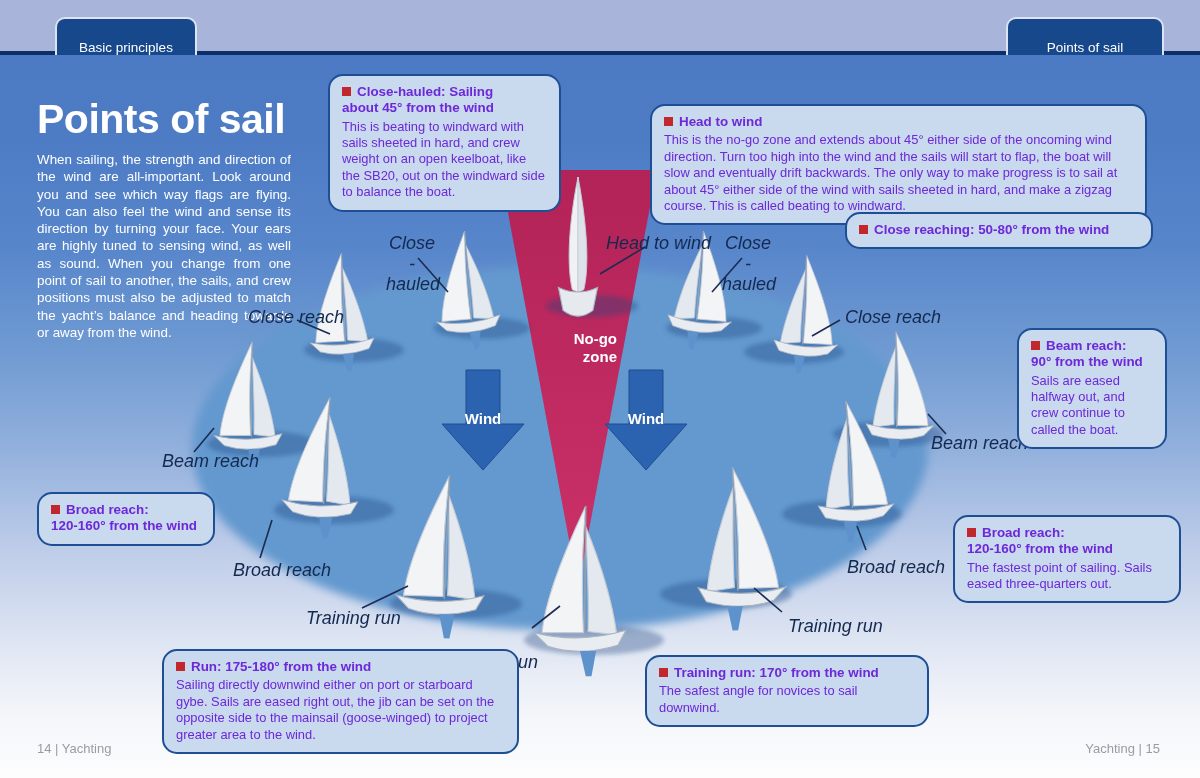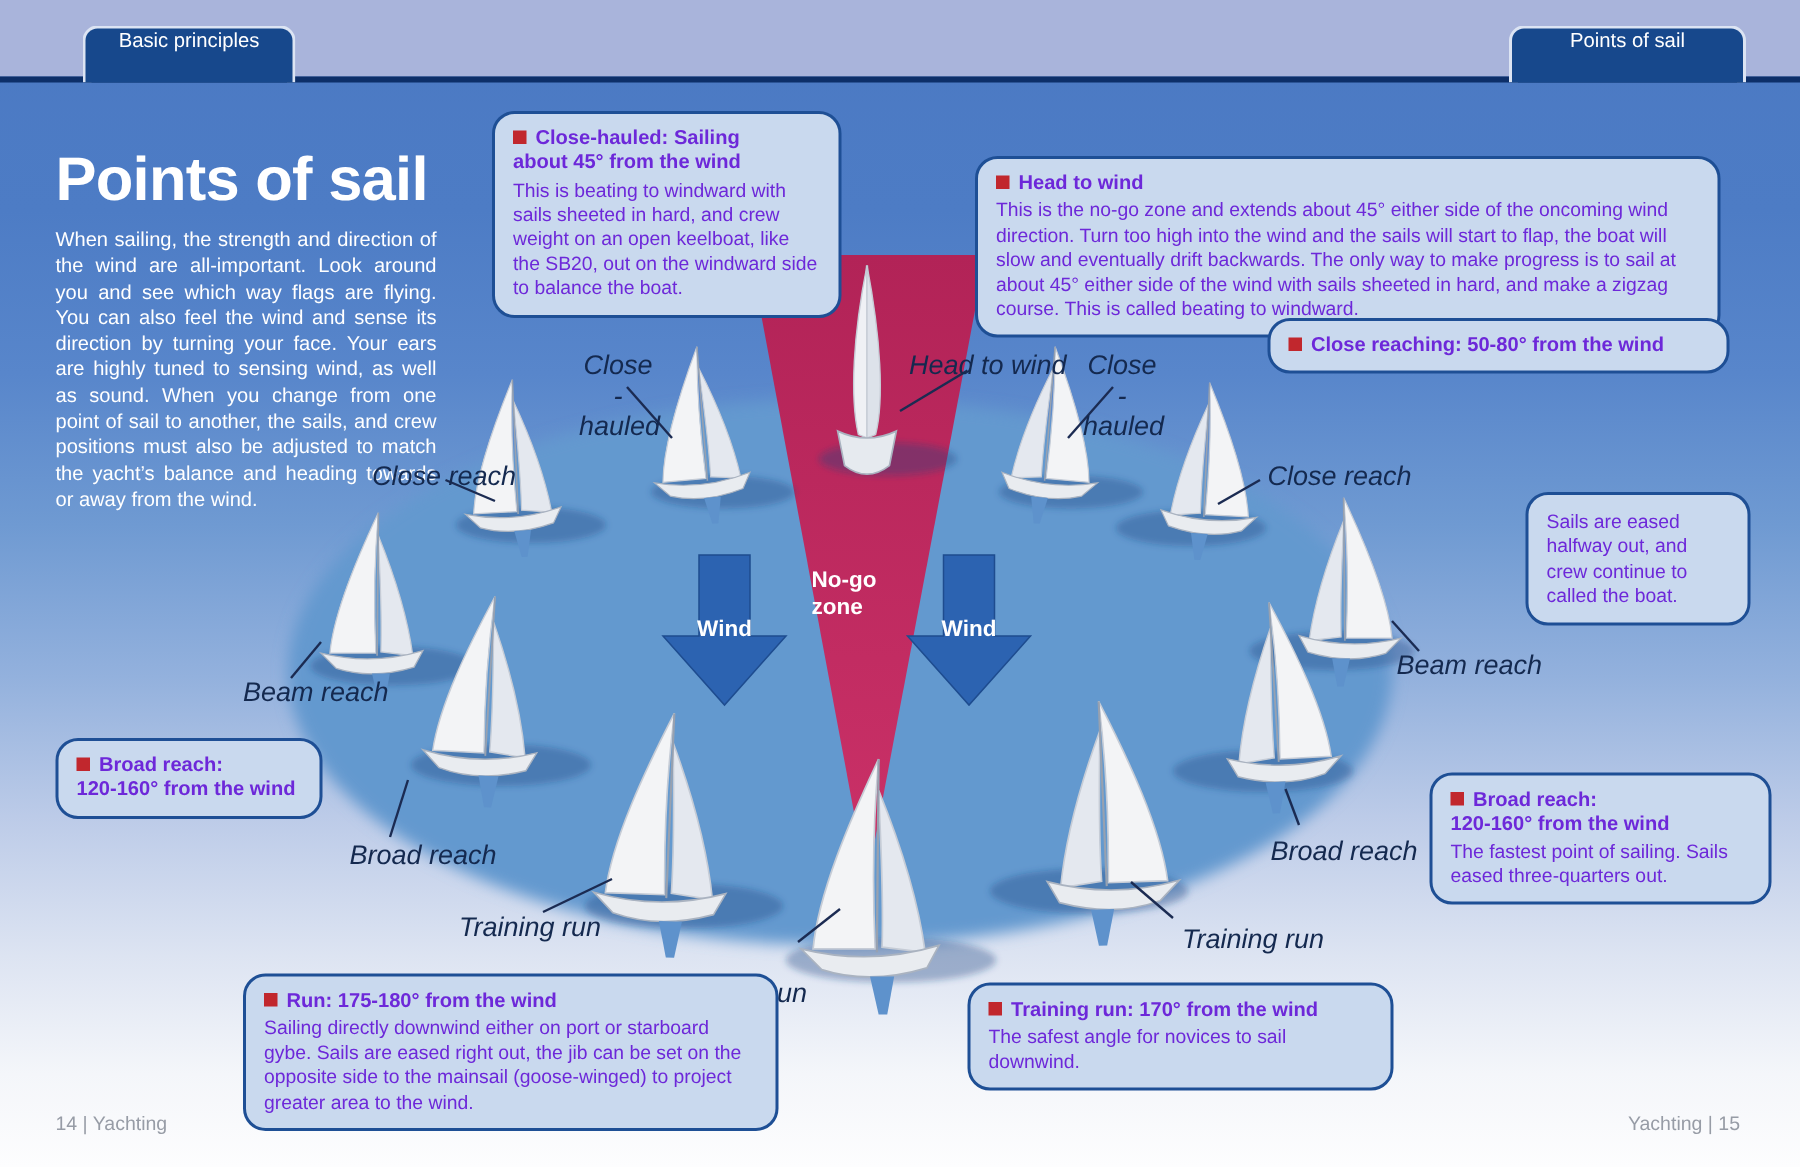--- a/index.html
+++ b/index.html
@@ -3,39 +3,39 @@
 <meta charset="utf-8">
 <style>
   html,body{margin:0;padding:0;}
   body{font-family:"Liberation Sans","DejaVu Sans",sans-serif;}
   .page{position:relative;width:1200px;height:778px;overflow:hidden;
     background:linear-gradient(180deg,#4b79c3 0%,#4d7cc5 18%,#5886cb 32%,#6f9ad2 45%,#93b1dd 58%,#bccbe8 70%,#dde4f2 82%,#f4f6fa 92%,#fdfdfe 100%);}
   
   .band{position:absolute;top:0;left:0;width:1200px;height:51px;background:#a9b4db;z-index:4;}
   .rule{position:absolute;top:51px;left:0;width:1200px;height:4px;background:#0d2f69;z-index:4;}
   .tab{position:absolute;top:17px;height:38px;background:#17488c;border:2px solid #dce4f3;border-bottom:none;
-    border-radius:10px 10px 0 0;color:#fff;font-size:13.5px;display:flex;align-items:flex-start;justify-content:center;
+    border-radius:10px 10px 0 0;color:#fff;font-size:13.5px;display:flex;align-items:flex-end;justify-content:center;
     box-sizing:border-box;z-index:5;}
   .tab-left{left:55px;width:142px;}
   .tab-right{left:1006px;width:158px;}
   
   .title{position:absolute;left:37px;top:96px;color:#fff;font-size:41px;font-weight:bold;letter-spacing:-0.5px;z-index:2;}
   .intro{position:absolute;left:37px;top:151px;width:254px;color:#fff;font-size:13.4px;line-height:17.3px;
     text-align:justify;z-index:2;}
   
   .callout{position:absolute;background:#c9d9ee;border:2px solid #1e4f95;border-radius:15px;
     padding:8px 12px 9px 12px;color:#6d28d9;z-index:3;box-sizing:border-box;}
   .callout .heading{font-size:13.4px;font-weight:bold;line-height:1.22;}
   .callout .heading .txt{white-space:pre-line;}
   .bullet{display:inline-block;width:9px;height:9px;background:#c1272d;margin-right:6px;}
   .callout .body{font-size:12.9px;line-height:1.27;margin-top:2px;}
   
   .dlabel{position:absolute;font-style:italic;font-size:18px;color:#14294f;z-index:2;white-space:pre-line;line-height:1.15;}
-  .nogo-text{position:absolute;left:541px;top:330px;width:76px;text-align:left;color:#fff;font-weight:bold;
-    font-size:15px;line-height:1.2;white-space:pre-line;z-index:2;margin-top:48px;}
+  .nogo-text{position:absolute;left:541px;top:330px;width:76px;text-align:right;color:#fff;font-weight:bold;
+    font-size:15px;line-height:1.2;white-space:pre-line;z-index:2;}
   .diagram-svg{position:absolute;left:0;top:0;z-index:1;}
   
   .folio{position:absolute;top:741px;color:#979ca6;font-size:13px;z-index:2;}
   .folio-left{left:37px;}
   .folio-right{right:40px;}
 </style>
 </head>
 <body>
 
 <div class="page">
@@ -167,20 +167,22 @@
   <div class="callout" style="left:650px;top:104px;width:497px;">
     <div class="heading"><span class="bullet"></span><span class="txt">Head to wind</span></div>
     <div class="body">This is the no-go zone and extends about 45° either side of the oncoming wind direction. Turn too high into the wind and the sails will start to flap, the boat will slow and eventually drift backwards. The only way to make progress is to sail at about 45° either side of the wind with sails sheeted in hard, and make a zigzag course. This is called beating to windward.</div>
   </div>
 
   <div class="callout" style="left:845px;top:212px;width:308px;">
     <div class="heading"><span class="bullet"></span><span class="txt">Close reaching: 50-80° from the wind</span></div>
   </div>
 
   <div class="callout" style="left:1017px;top:328px;width:150px;">
+    <div class="heading"><span class="bullet"></span><span class="txt">Beam reach:
+90° from the wind</span></div>
     <div class="body">Sails are eased halfway out, and crew continue to called the boat.</div>
   </div>
 
   <div class="callout" style="left:953px;top:515px;width:228px;">
     <div class="heading"><span class="bullet"></span><span class="txt">Broad reach:
 120-160° from the wind</span></div>
     <div class="body">The fastest point of sailing. Sails eased three-quarters out.</div>
   </div>
 
   <div class="callout" style="left:37px;top:492px;width:178px;">

